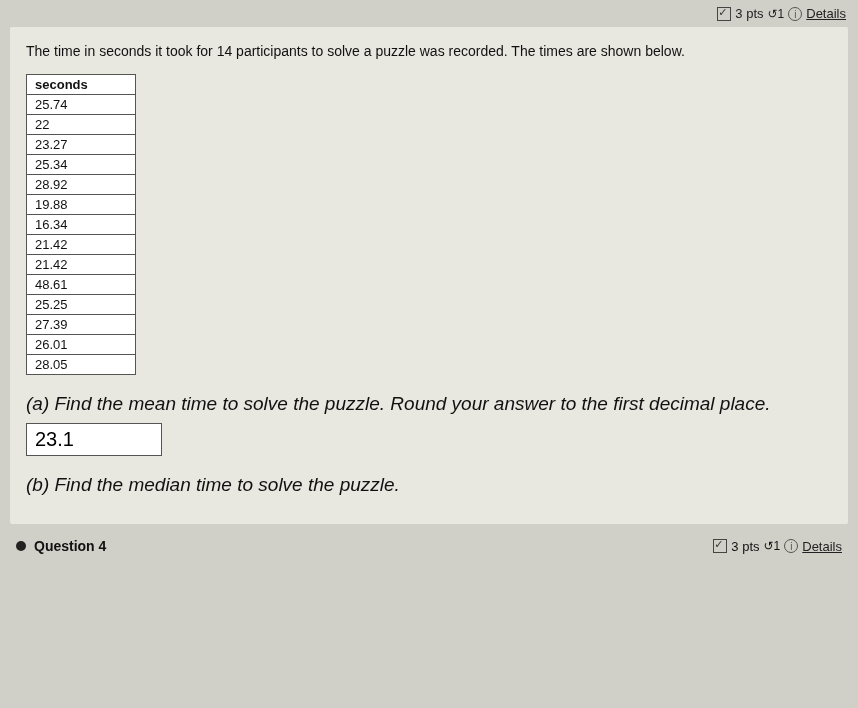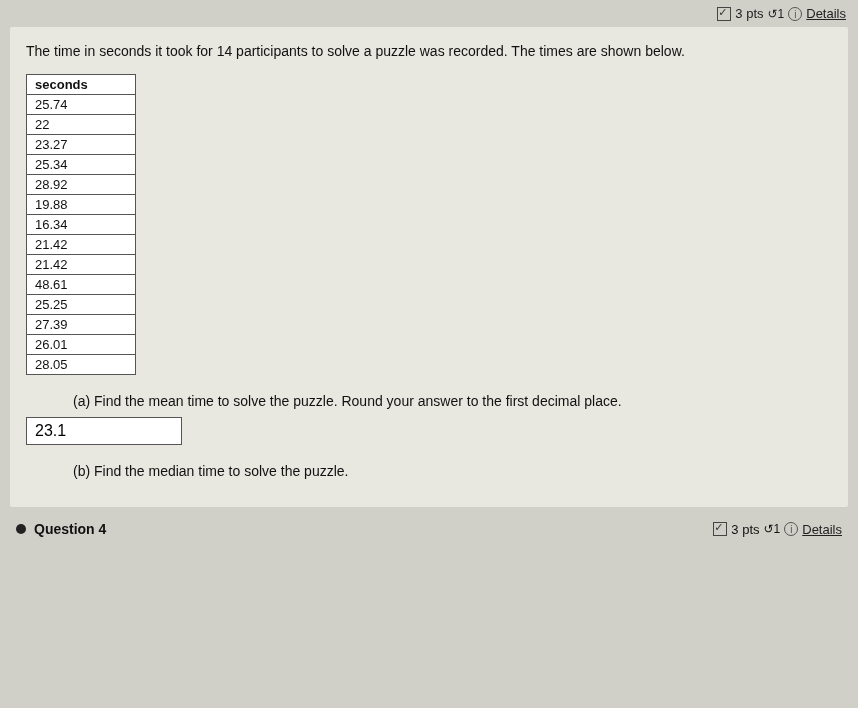--- a/index.html
+++ b/index.html
@@ -43,30 +43,30 @@
       text-align: left;
       font-size: 13px;
       background: #fff;
     }
     .data-table th {
       text-align: left;
       font-weight: bold;
       background: #fff;
     }
     .part-label {
-      font-size: 14px;
+      font-size: 19px;
       margin-bottom: 8px;
-      margin-left: 47px;
+      font-style: italic;
     }
     .answer-box {
       border: 1px solid #555;
       background: #fff;
-      width: 156px;
+      width: 136px;
       padding: 4px 8px;
-      font-size: 16px;
+      font-size: 20px;
       margin-bottom: 18px;
       display: block;
     }
     .bottom-bar {
       display: flex;
       justify-content: space-between;
       align-items: center;
       padding: 6px 16px;
       margin-top: 8px;
     }

